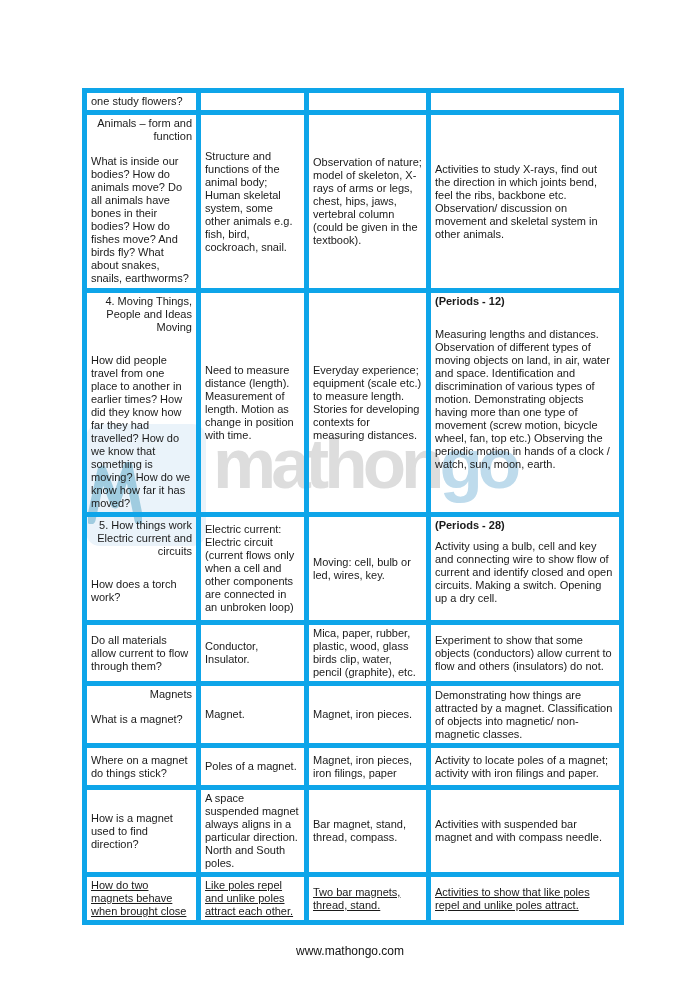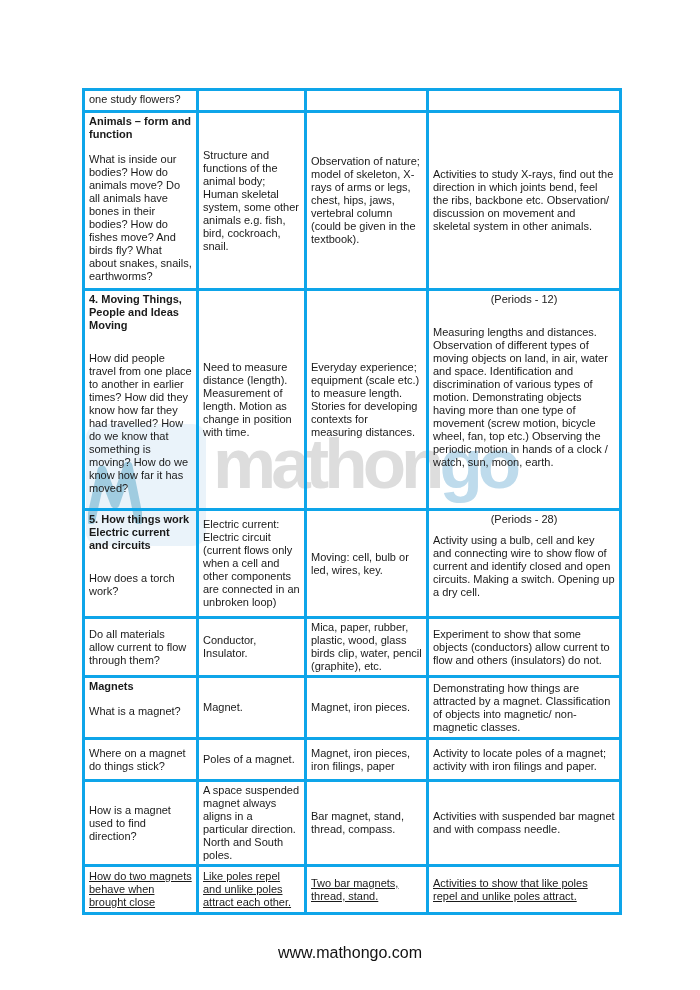--- a/index.html
+++ b/index.html
@@ -47,50 +47,50 @@
     position: absolute;
     left: 82px; top: 88px;
     width: 537px;
     z-index: 1;
     border-collapse: collapse;
     table-layout: fixed;
     font-size: 11px;
     line-height: 13px;
   }
   .syllabus-table td {
-    border: 3px solid #0ea5e9;
+    border: 5px solid #0ea5e9;
     padding: 2px 4px;
     vertical-align: middle;
     background: transparent;
     word-wrap: break-word;
   }
   td.top { vertical-align: top; }
-  .heading { font-weight: bold; }
-  .periods { font-weight: normal; text-align: center; }
+  .heading { font-weight: normal; text-align: right; }
+  .periods { font-weight: bold; text-align: left; }
   .gap    { height: 12px; }
   .gap-lg { height: 20px; }
   .gap-sm { height: 8px; }
 
   tr.r1 { height: 22px; }
   tr.r2 { height: 178px; }
   tr.r3 { height: 220px; }
   tr.r4 { height: 108px; }
   tr.r5 { height: 57px; }
   tr.r6 { height: 62px; }
   tr.r7 { height: 42px; }
   tr.r8 { height: 76px; }
   tr.r9 { height: 48px; text-decoration: underline; }
 
   
   .footer {
     position: absolute;
     left: 0; right: 0;
     top: 944px;
     text-align: center;
-    font-size: 16px;
+    font-size: 12px;
     color: #111111;
     z-index: 1;
   }
 </style>
 </head>
 <body>
 
 <div class="page">
 
   <div class="watermark">

